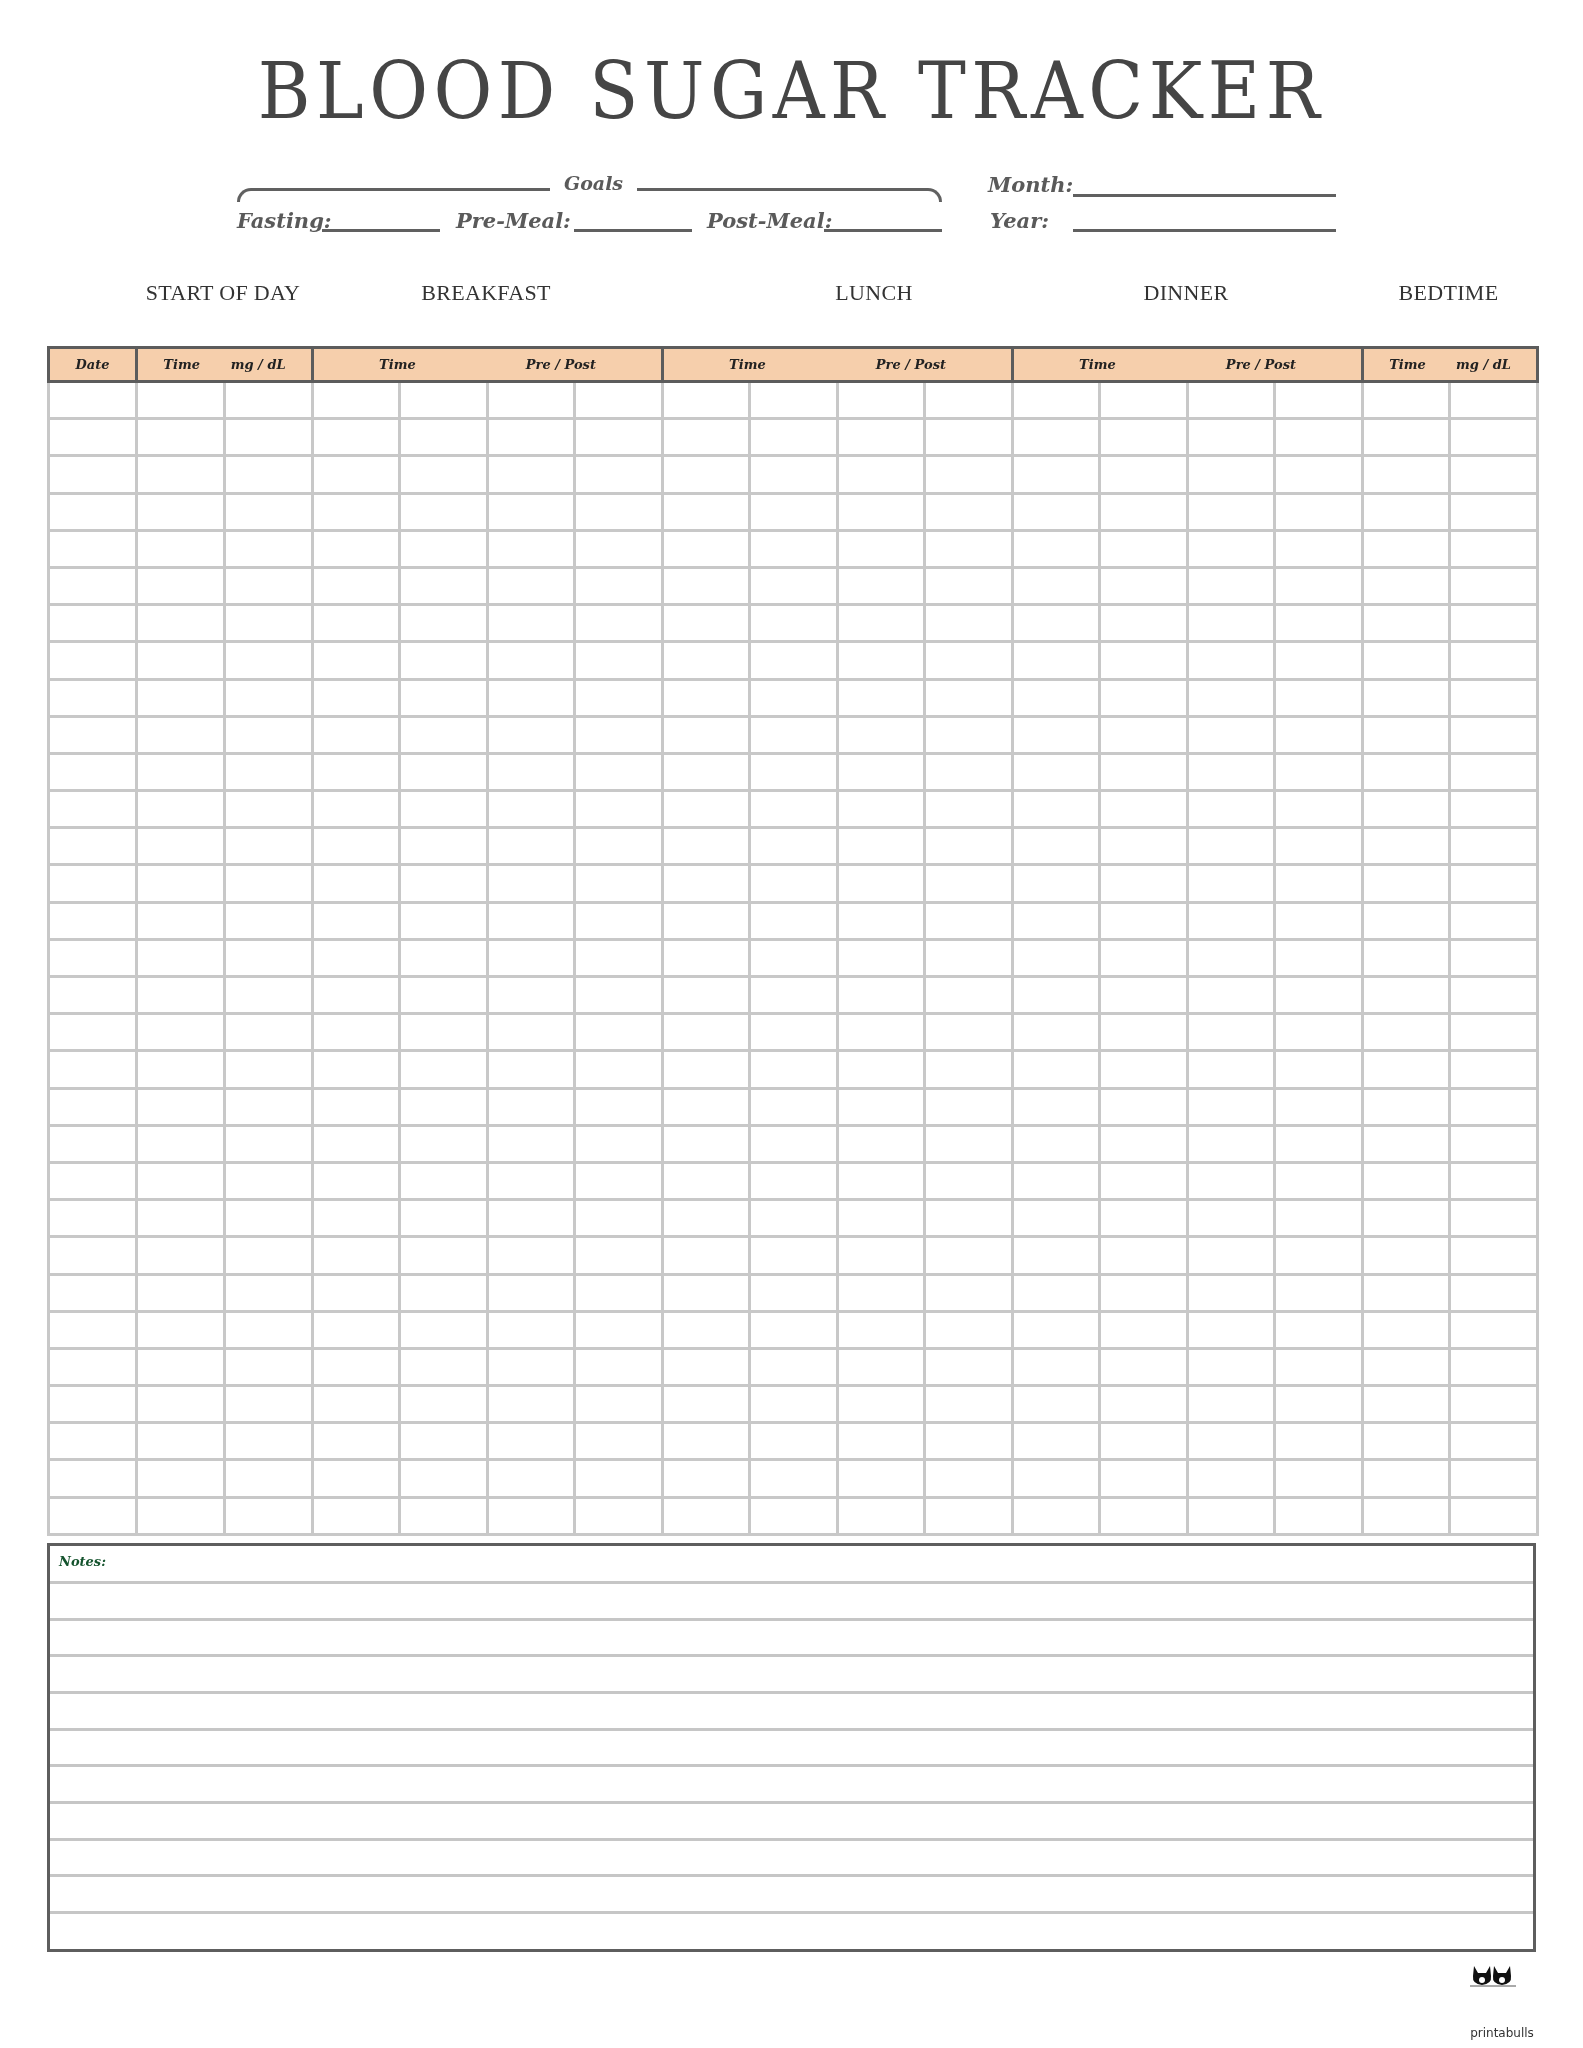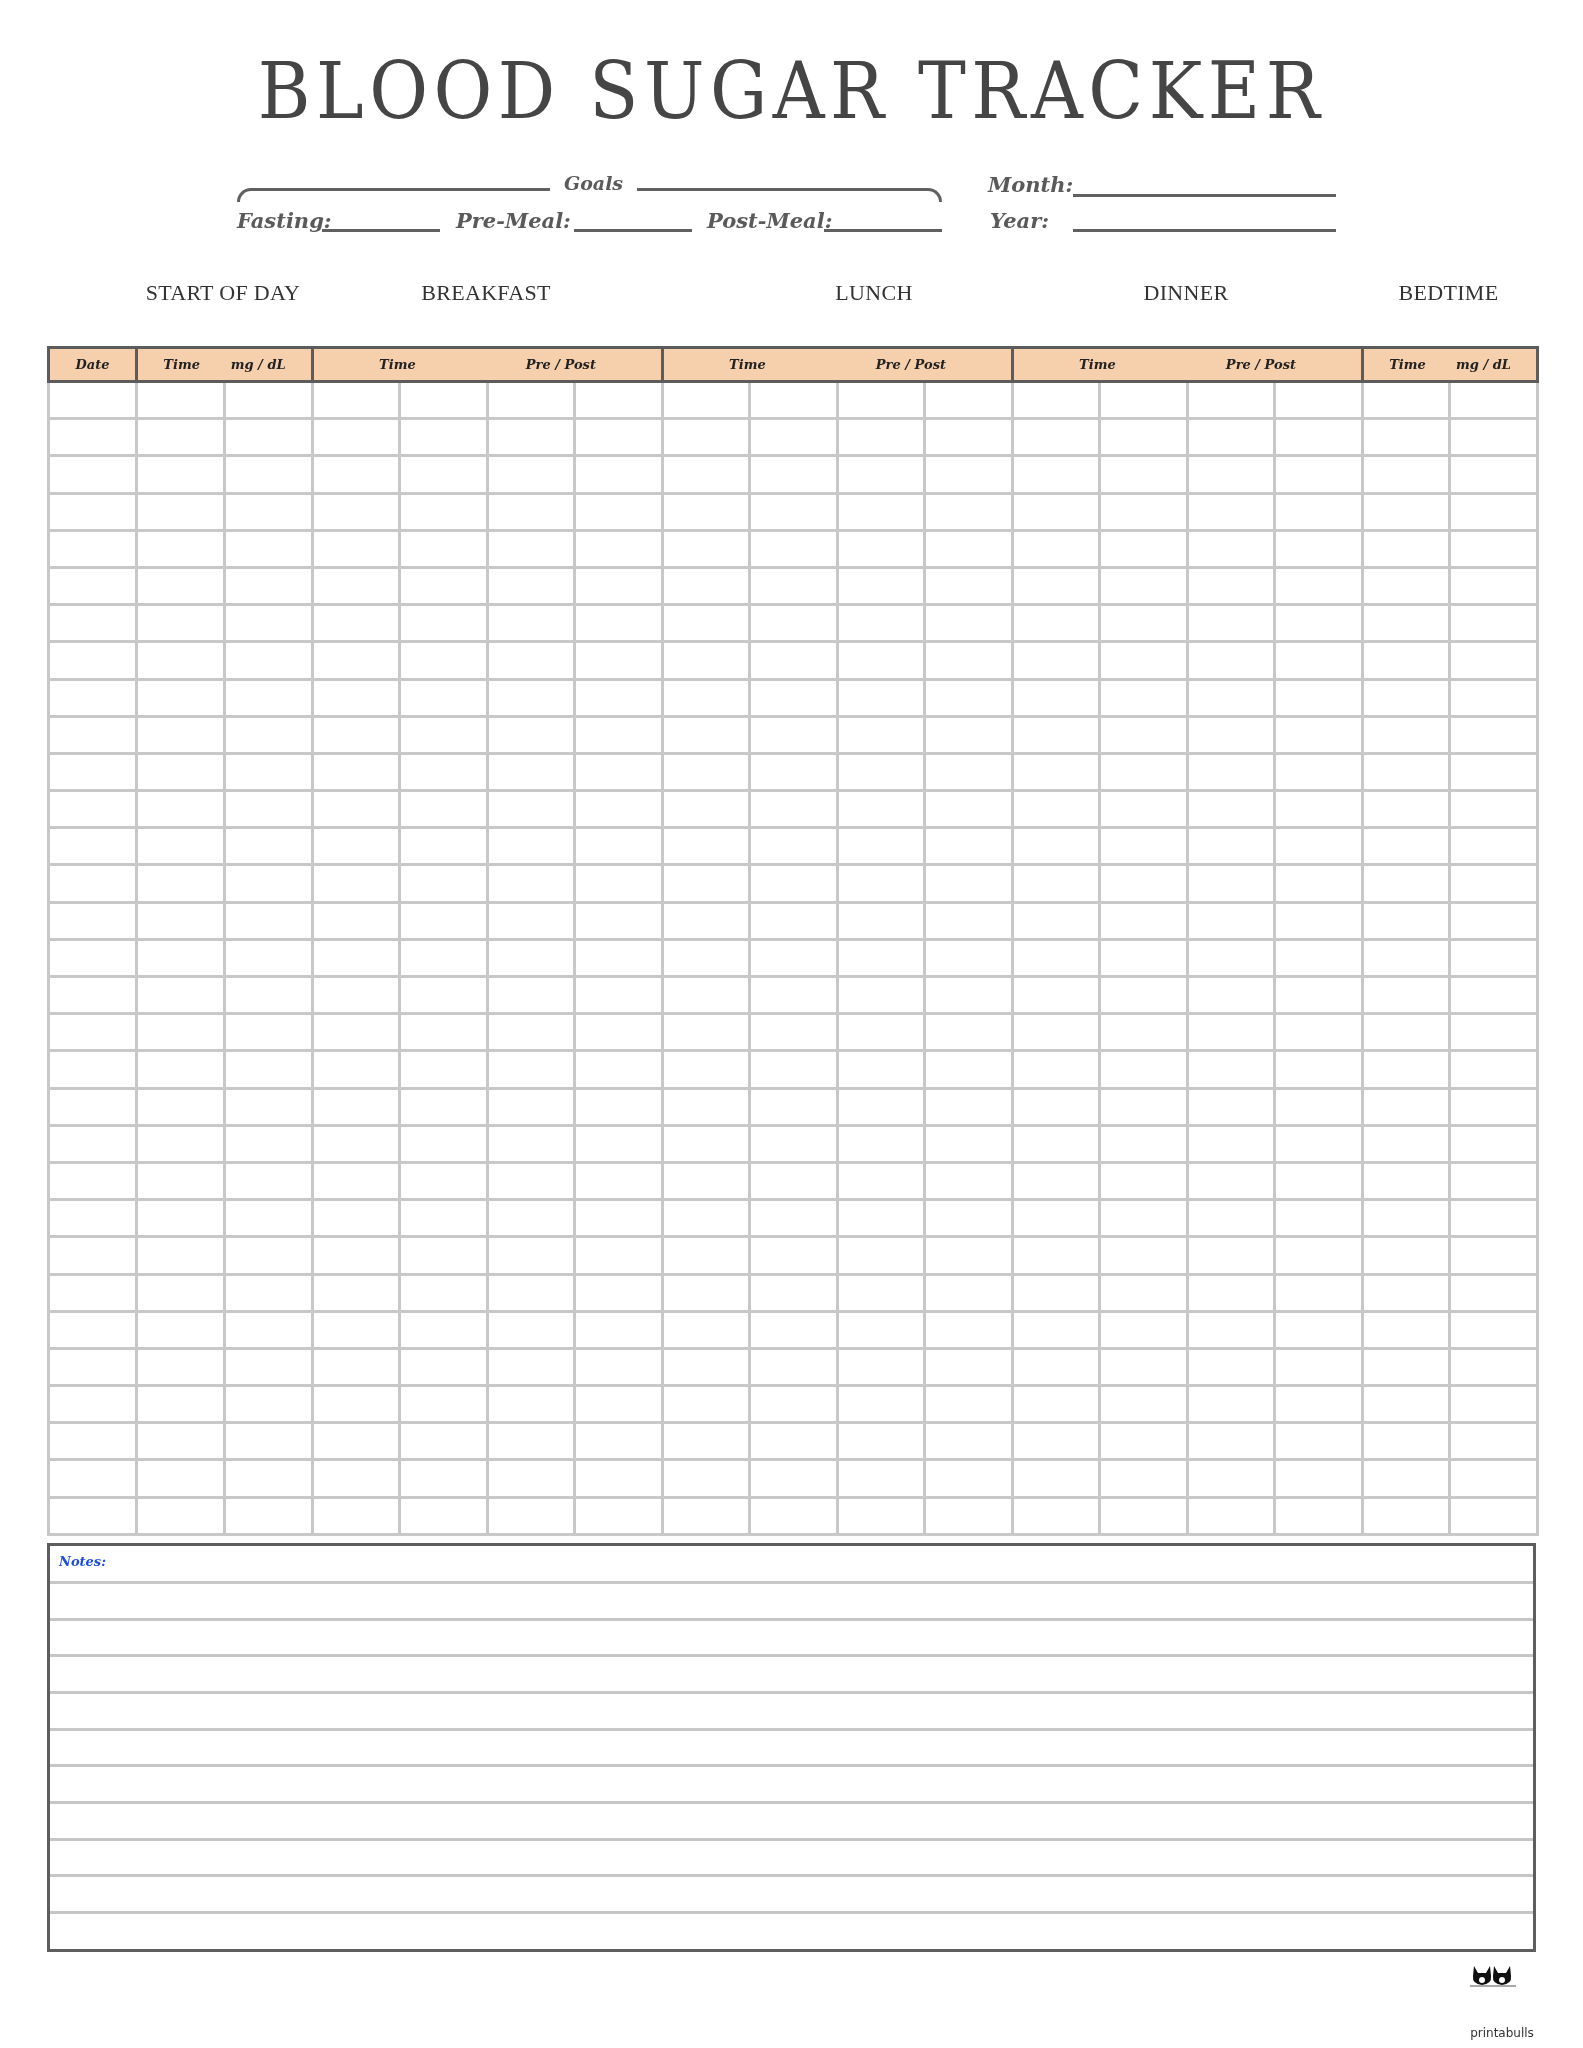--- a/index.html
+++ b/index.html
@@ -26,21 +26,21 @@
   
   .grid { left: 47px; top: 318px; width: 1489px; border-collapse: collapse; table-layout: fixed; margin-top: 28px; }
   .grid th { background: #F6CFAC; height: 31px; border: 3px solid #5c5c5c; padding: 0;
              font-family: "DejaVu Serif", serif; font-style: italic; font-weight: bold; font-size: 13px; color: #222222; }
   .grid th .pair { display: flex; justify-content: space-around; padding: 0 10px; }
   .grid td { border: 3px solid #c8c8c8; height: 34.2px; padding: 0; }
   .grid tr.hdr th { border-bottom: 3px solid #5c5c5c; }
 
   
   .notes { left: 47px; top: 1543px; width: 1489px; height: 409px; border: 3px solid #5e5e5e; box-sizing: border-box; }
-  .notes-label { left: 9px; top: 8px; font-size: 13px; color: #1d4ed8; }
+  .notes-label { left: 9px; top: 8px; font-size: 13px; color: #14532d; }
   .notes-line { left: 0; right: 0; height: 0; border-top: 3px solid #c6c6c6; }
 
   .logo { left: 1466px; top: 1962px; width: 72px; height: 40px; }
   .logo-text { left: 0; top: 24px; width: 72px; text-align: center; font-size: 12px; color: #333333; font-family: "DejaVu Sans", sans-serif; margin-top: 40px; }
 </style>
 </head>
 <body>
 
 <div class="abs title">BLOOD SUGAR TRACKER</div>
 

